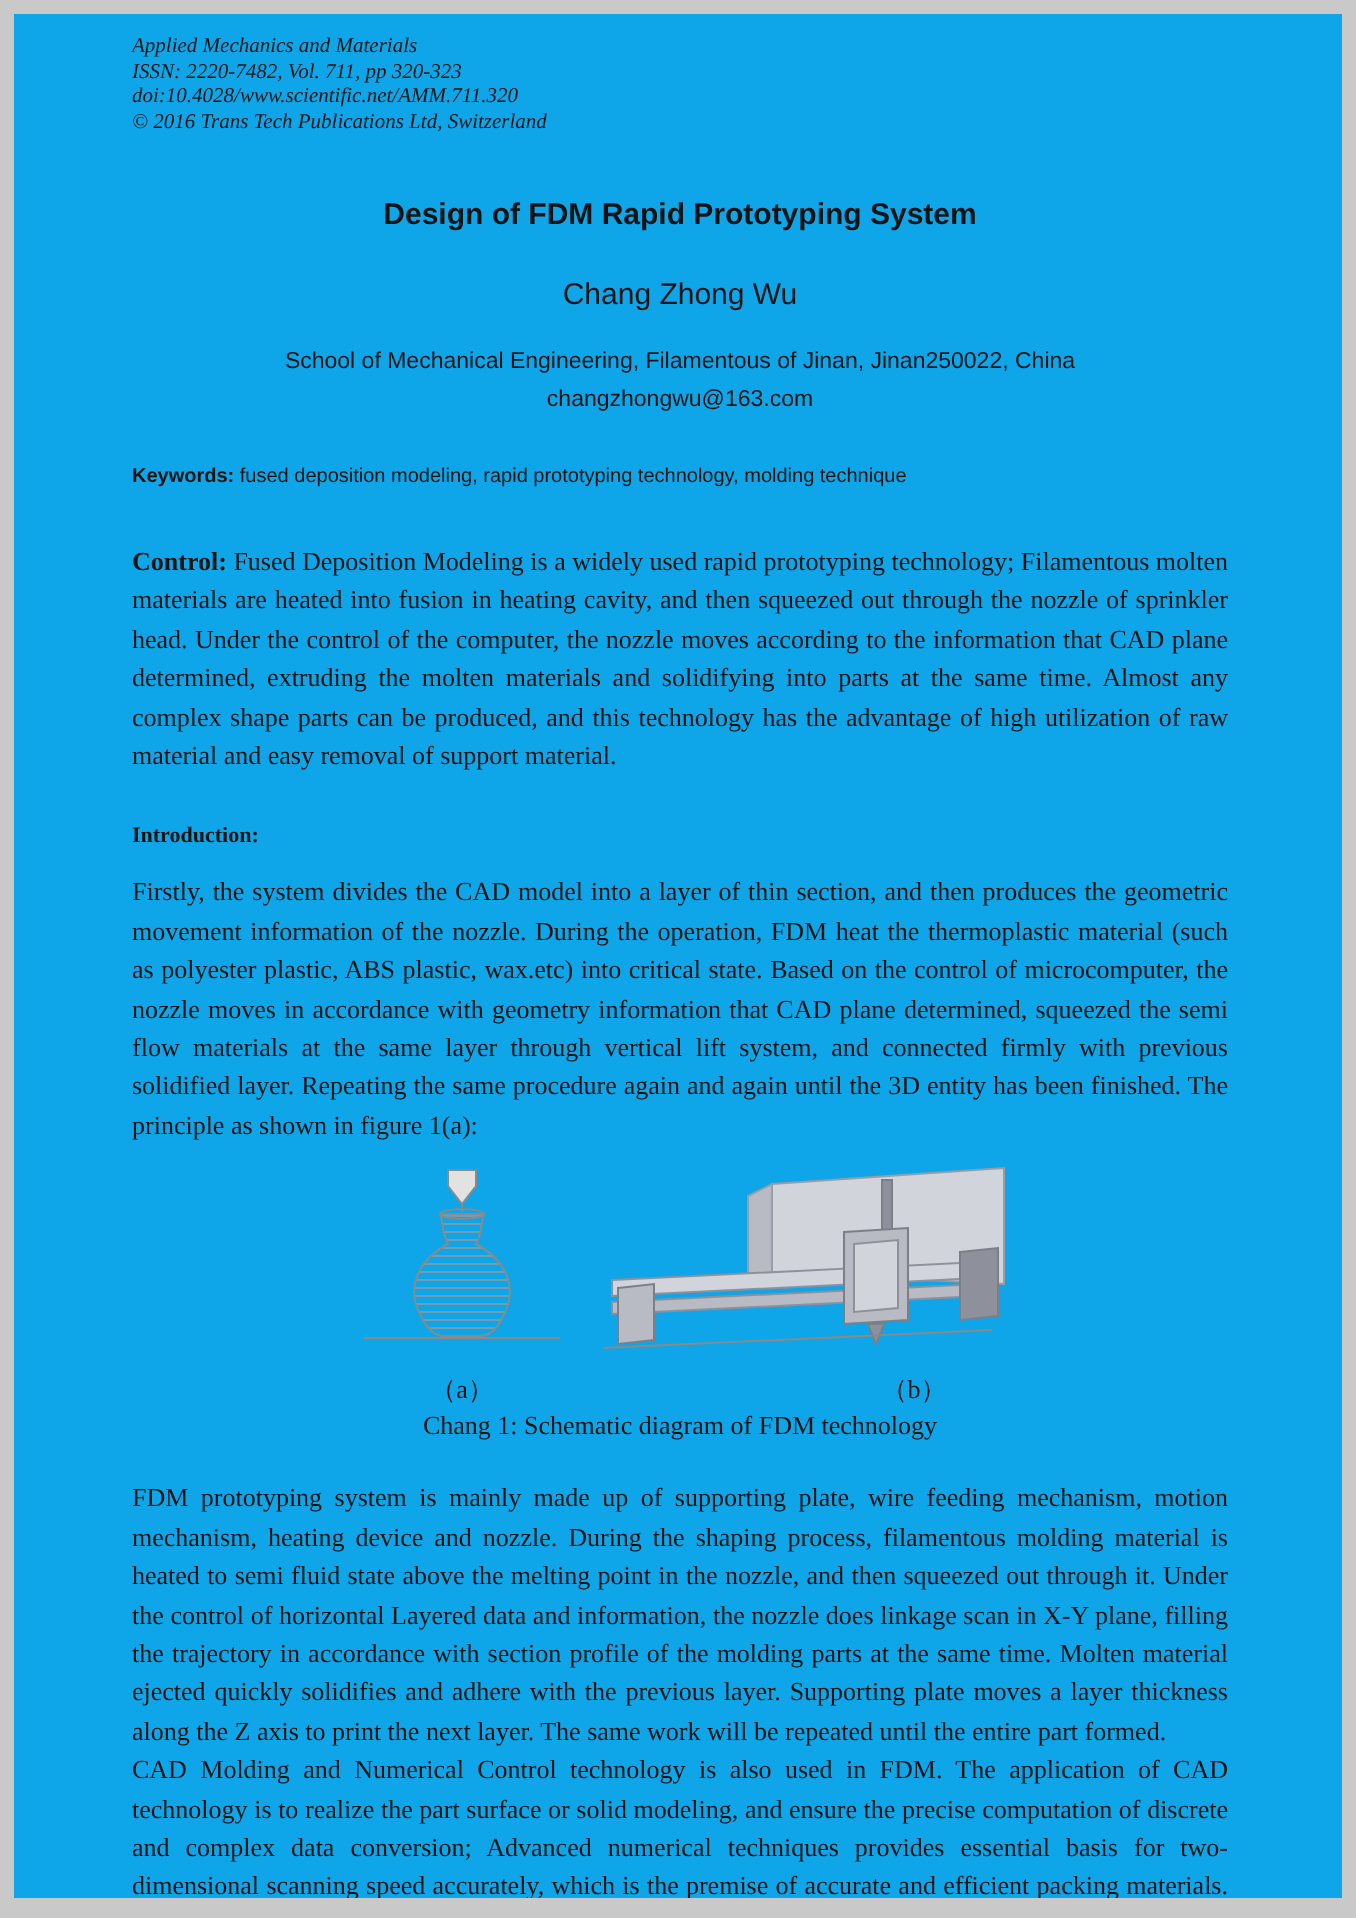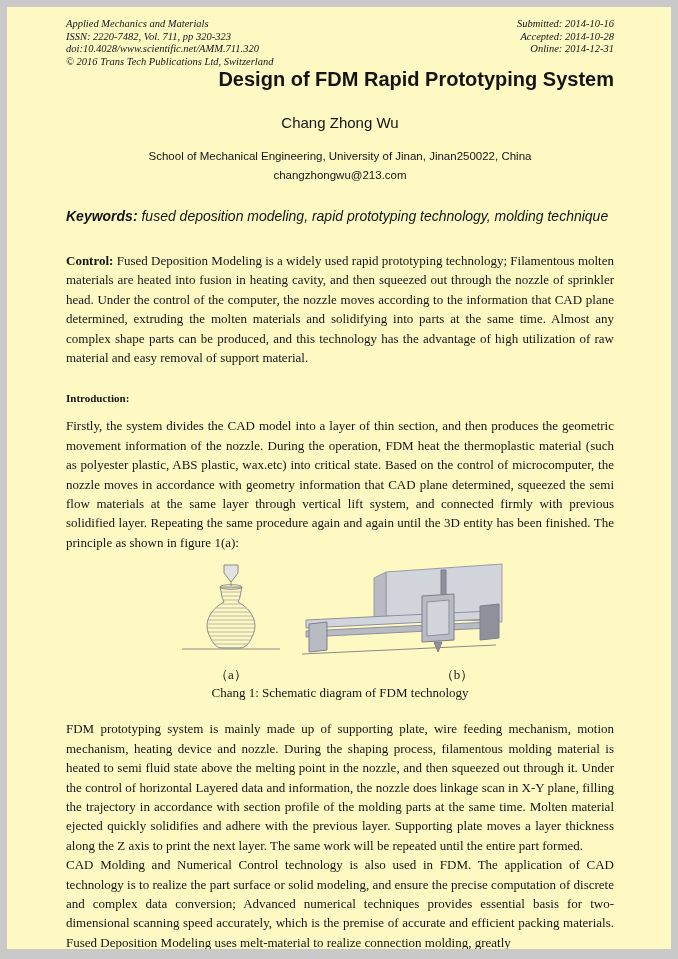--- a/index.html
+++ b/index.html
@@ -1,29 +1,29 @@
 <!DOCTYPE html>
 <html><head>
 <meta charset="utf-8">
 <style>
   * { margin:0; padding:0; box-sizing:border-box; }
   html, body { width:678px; height:959px; }
   body { background:#c9c9c9; font-family:"Liberation Serif", serif; color:#141414; }
-  .page { position:absolute; left:7px; top:7px; width:664px; height:942px; background:#fef9c3; overflow:hidden; }
+  .page { position:absolute; left:7px; top:7px; width:664px; height:942px; background:#0ea5e9; overflow:hidden; }
   .inner { padding:11px 57px 0 59px; }
 
   .hdr { display:flex; justify-content:space-between; font-style:italic; font-size:10.5px; line-height:12.5px; }
   .hdr .right { text-align:right; }
 
-  .title { text-align:right; font-family:"Liberation Sans", sans-serif; font-weight:bold; font-size:20px; }
+  .title { text-align:center; font-family:"Liberation Sans", sans-serif; font-weight:bold; font-size:15px; margin-top:31px; }
   .author { text-align:center; font-family:"Liberation Sans", sans-serif; font-size:15px; margin-top:23px; }
   .affil { text-align:center; font-family:"Liberation Sans", sans-serif; font-size:11.5px; margin-top:19px; }
   .email { text-align:center; font-family:"Liberation Sans", sans-serif; font-size:11.5px; margin-top:7px; }
 
-  .keywords { font-family:"Liberation Sans", sans-serif; font-size:14px; margin-top:27px;font-style:italic; }
+  .keywords { font-family:"Liberation Sans", sans-serif; font-size:10px; margin-top:27px; }
   .keywords .lbl { font-weight:bold; }
 
   .para { font-size:13px; line-height:19.4px; text-align:justify; }
   .abstract { margin-top:27px; }
   .abstract .lbl { font-weight:bold; }
   .heading { font-weight:bold; font-size:11px; margin-top:25px; }
   .intro { margin-top:12px; }
 
   .figs { display:flex; justify-content:center; align-items:flex-end; gap:8px; margin-top:10px; }
   .fig { display:flex; flex-direction:column; align-items:center; }
@@ -40,31 +40,26 @@
 <div class="page">
   <div class="inner">
 
     <div class="hdr">
       <div class="left">
         <div>Applied Mechanics and Materials</div>
         <div>ISSN: 2220-7482, Vol. 711, pp 320-323</div>
         <div>doi:10.4028/www.scientific.net/AMM.711.320</div>
         <div>© 2016 Trans Tech Publications Ltd, Switzerland</div>
       </div>
-      <div class="right">
-        <div>Submitted: 2014-10-16</div>
-        <div>Accepted: 2014-10-28</div>
-        <div>Online: 2014-12-31</div>
-      </div>
     </div>
 
     <div class="title">Design of FDM Rapid Prototyping System</div>
     <div class="author">Chang Zhong Wu</div>
-    <div class="affil">School of Mechanical Engineering, University of Jinan, Jinan250022, China</div>
-    <div class="email">changzhongwu@213.com</div>
+    <div class="affil">School of Mechanical Engineering, Filamentous of Jinan, Jinan250022, China</div>
+    <div class="email">changzhongwu@163.com</div>
 
     <div class="keywords">
       <span class="lbl">Keywords:</span>
       <span>fused deposition modeling, rapid prototyping technology, molding technique</span>
     </div>
 
     <div class="para abstract">
       <span class="lbl">Control:</span>
       <span>Fused Deposition Modeling is a widely used rapid prototyping technology; Filamentous molten materials are heated into fusion in heating cavity, and then squeezed out through the nozzle of sprinkler head. Under the control of the computer, the nozzle moves according to the information that CAD plane determined, extruding the molten materials and solidifying into parts at the same time. Almost any complex shape parts can be produced, and this technology has the advantage of high utilization of raw material and easy removal of support material.</span>
     </div>

